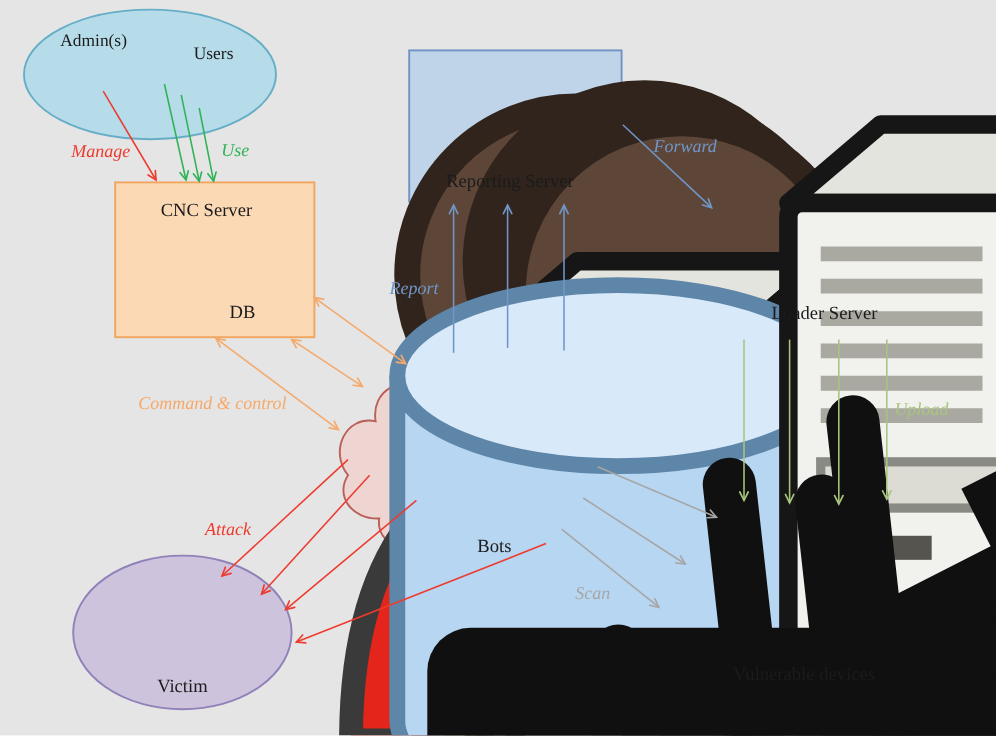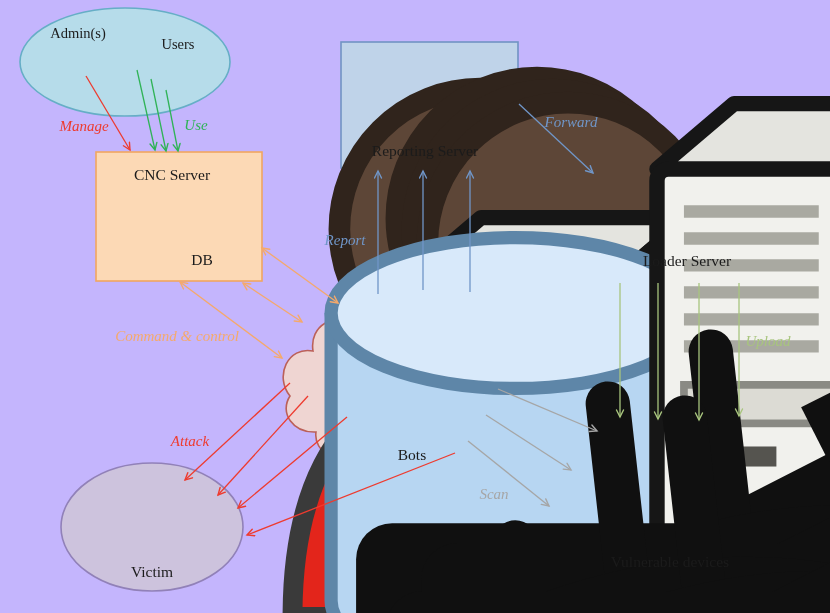--- a/index.html
+++ b/index.html
@@ -1,16 +1,16 @@
 <!DOCTYPE html>
 <html><head>
 <meta charset="utf-8">
 <style>
   html,body{margin:0;padding:0;background:#ffffff;}
-  .canvas{position:relative;width:830px;height:613px;background:#c4b5fd;overflow:hidden;}
+  .canvas{position:relative;width:830px;height:613px;background:#e5e5e5;overflow:hidden;}
   svg{display:block;}
   text{font-family:"Liberation Serif","DejaVu Serif",serif;}
   .node-label{font-size:15.5px;fill:#1b1b1b;}
   .small-label{font-size:14.5px;fill:#1b1b1b;}
   .edge-label{font-size:15px;font-style:italic;}
 </style>
 </head>
 <body>
 
 <div class="canvas">

